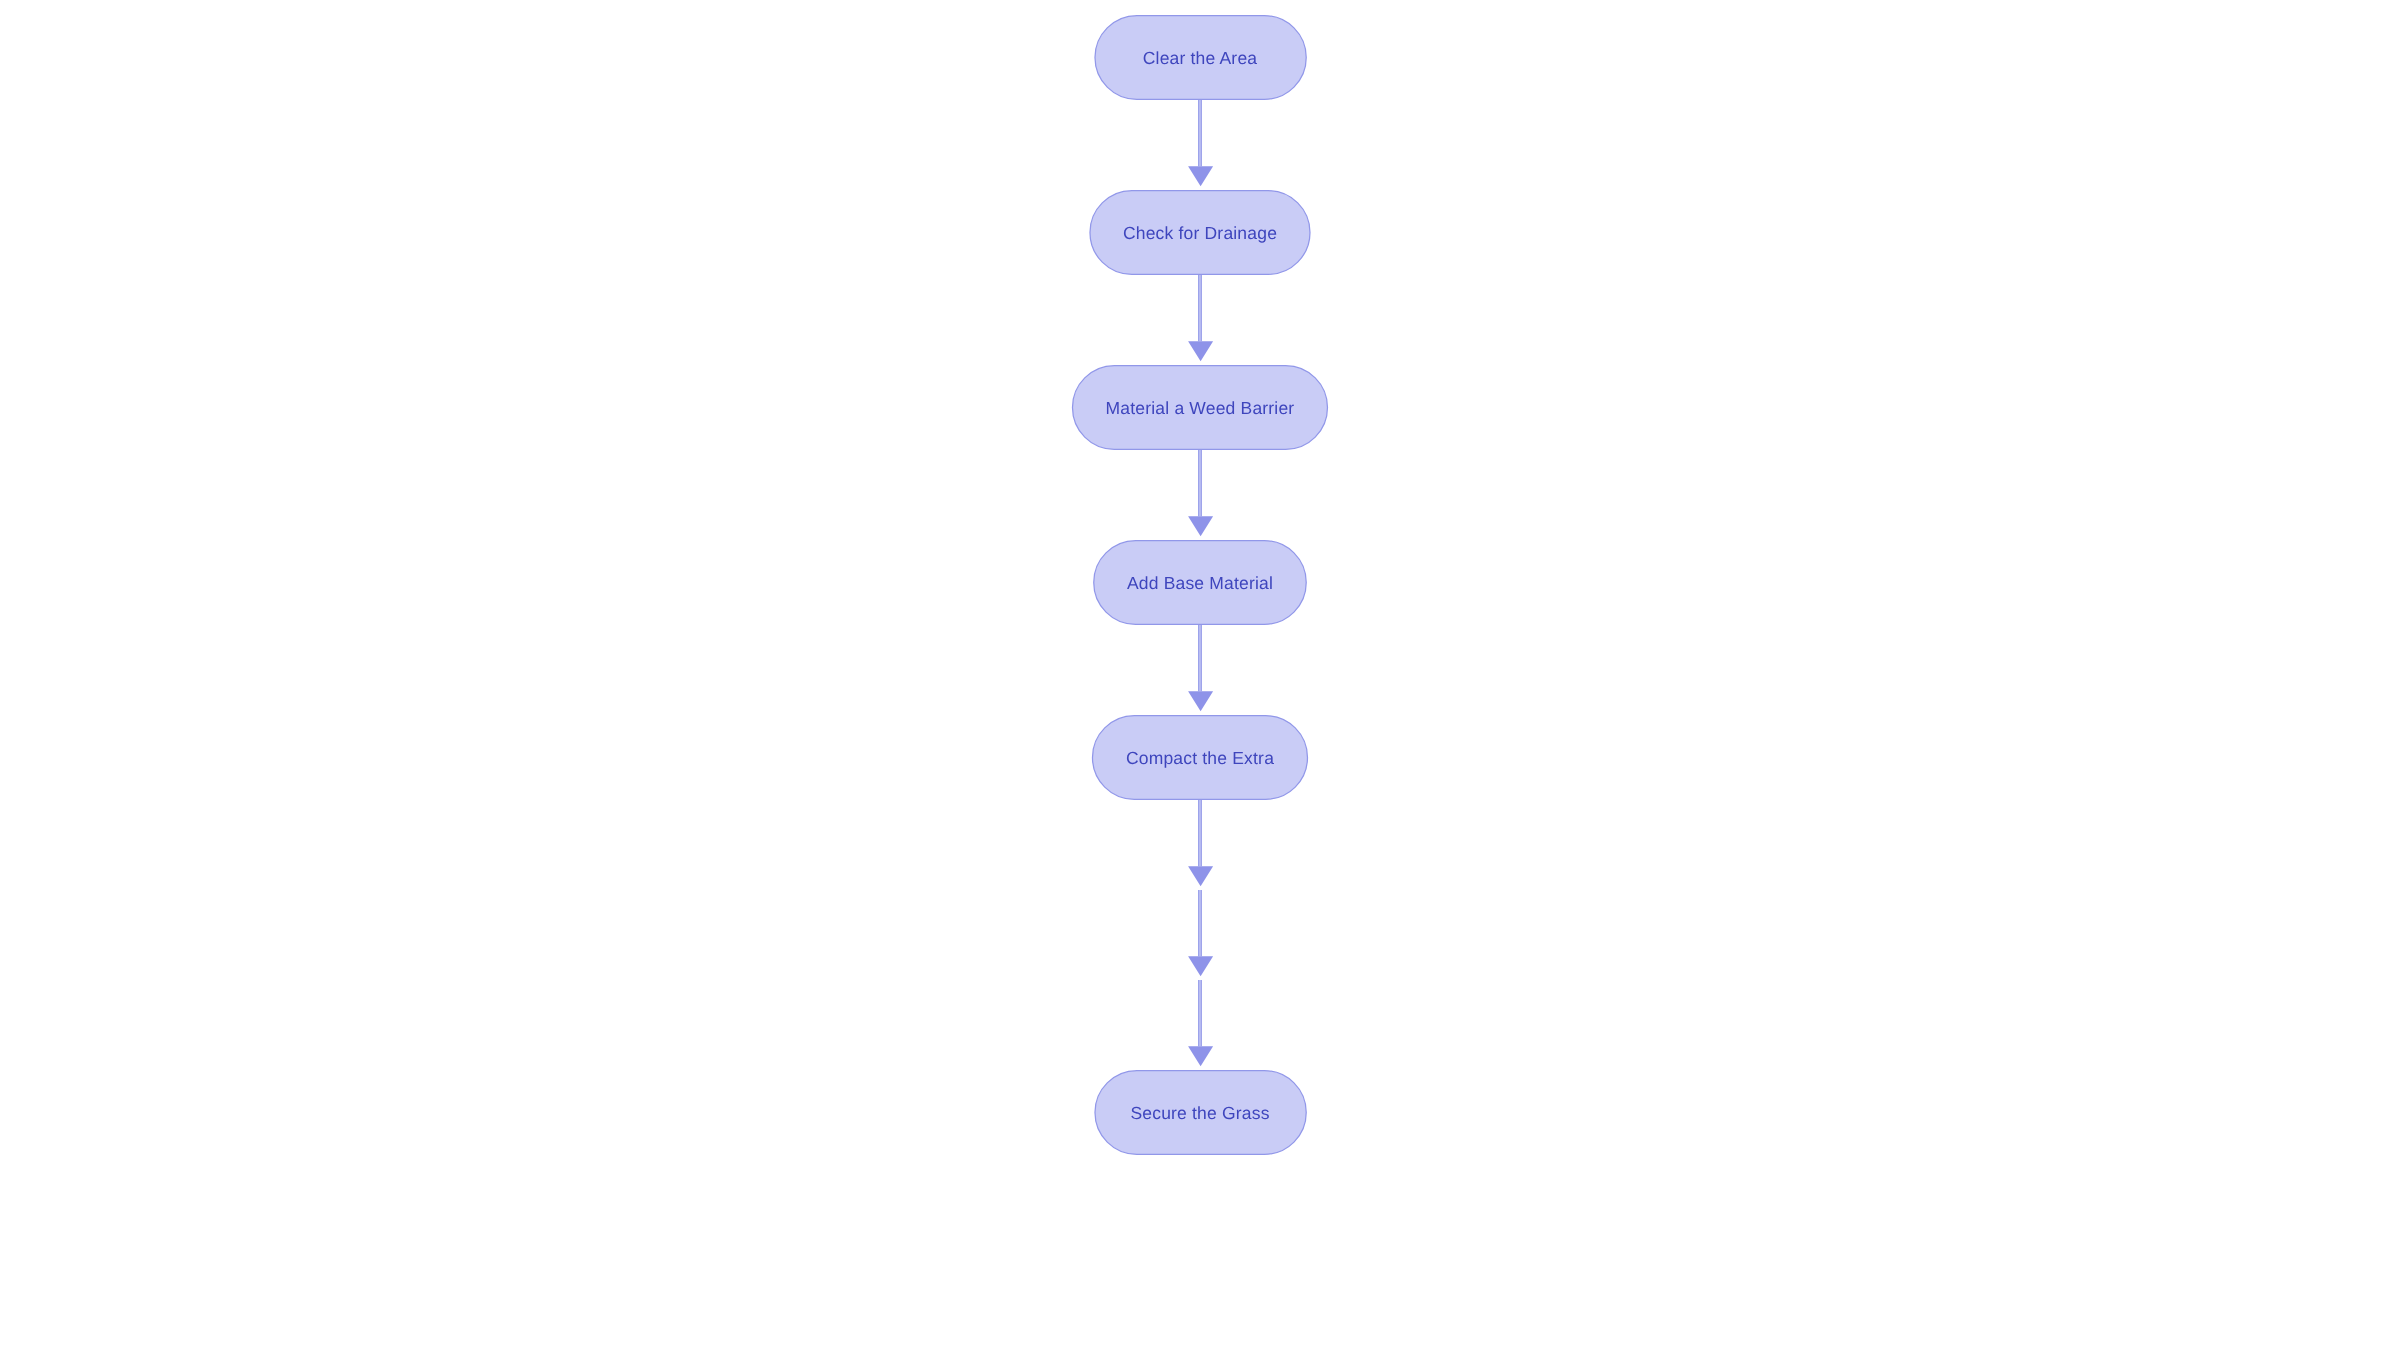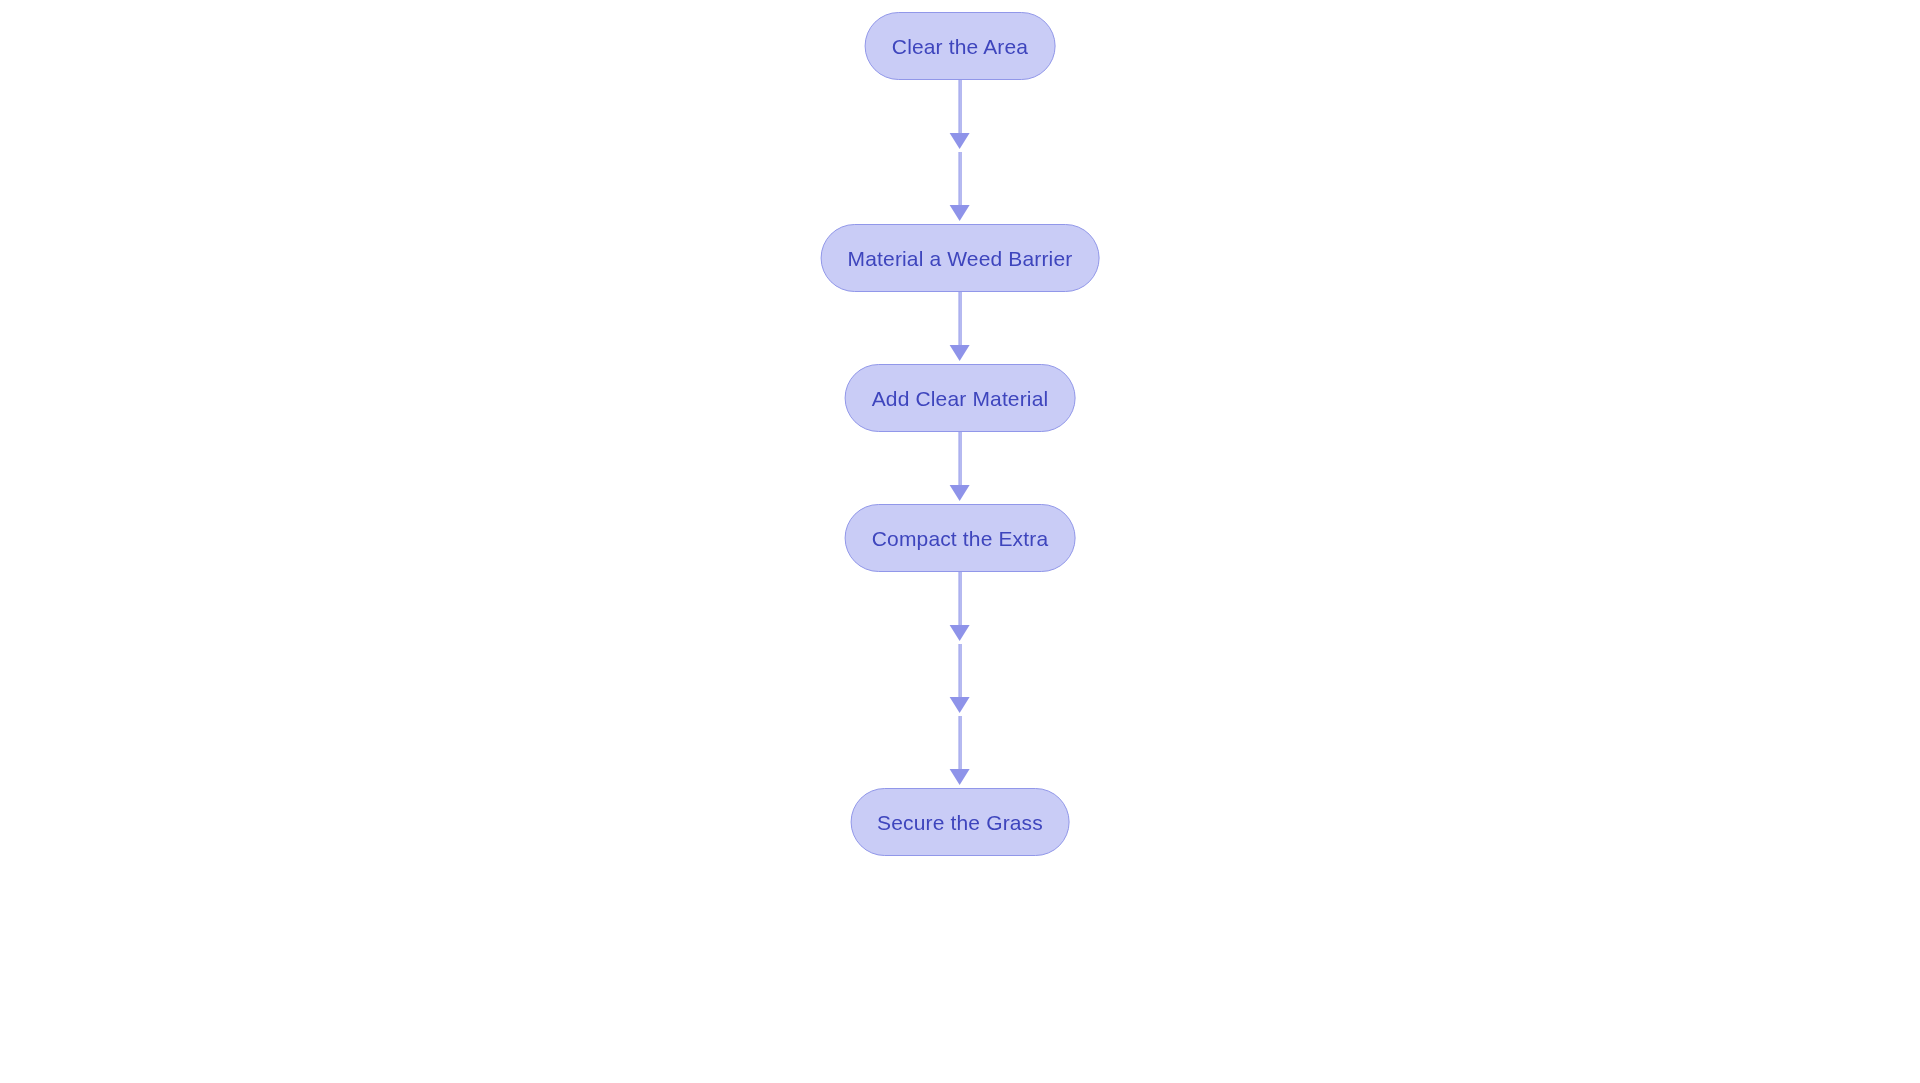--- a/index.html
+++ b/index.html
@@ -41,21 +41,21 @@
     border: 1.6px solid var(--node-border);
     border-radius: 34px;
     background: var(--node-fill);
     display: flex;
     align-items: center;
     justify-content: center;
     flex: 0 0 auto;
   }
   .node-label {
     color: var(--node-text);
-    font-size: 21px;
+    font-size: 14px;
     font-weight: 500;
     letter-spacing: 0.15px;
     white-space: nowrap;
     line-height: 1;
   }
   .connector {
     height: 72px;
     flex: 0 0 auto;
     display: flex;
     flex-direction: column;
@@ -86,37 +86,40 @@
 
     <div class="node">
       <span class="node-label">Clear the Area</span>
     </div>
 
     <div class="connector">
       <div class="connector-line"></div>
       <div class="connector-arrowhead"></div>
     </div>
 
+    <div class="node">
+      <span class="node-label">Check for Drainage</span>
+    </div>
 
     <div class="connector">
       <div class="connector-line"></div>
       <div class="connector-arrowhead"></div>
     </div>
 
     <div class="node">
       <span class="node-label">Material a Weed Barrier</span>
     </div>
 
     <div class="connector">
       <div class="connector-line"></div>
       <div class="connector-arrowhead"></div>
     </div>
 
     <div class="node">
-      <span class="node-label">Add Clear Material</span>
+      <span class="node-label">Add Base Material</span>
     </div>
 
     <div class="connector">
       <div class="connector-line"></div>
       <div class="connector-arrowhead"></div>
     </div>
 
     <div class="node">
       <span class="node-label">Compact the Extra</span>
     </div>

